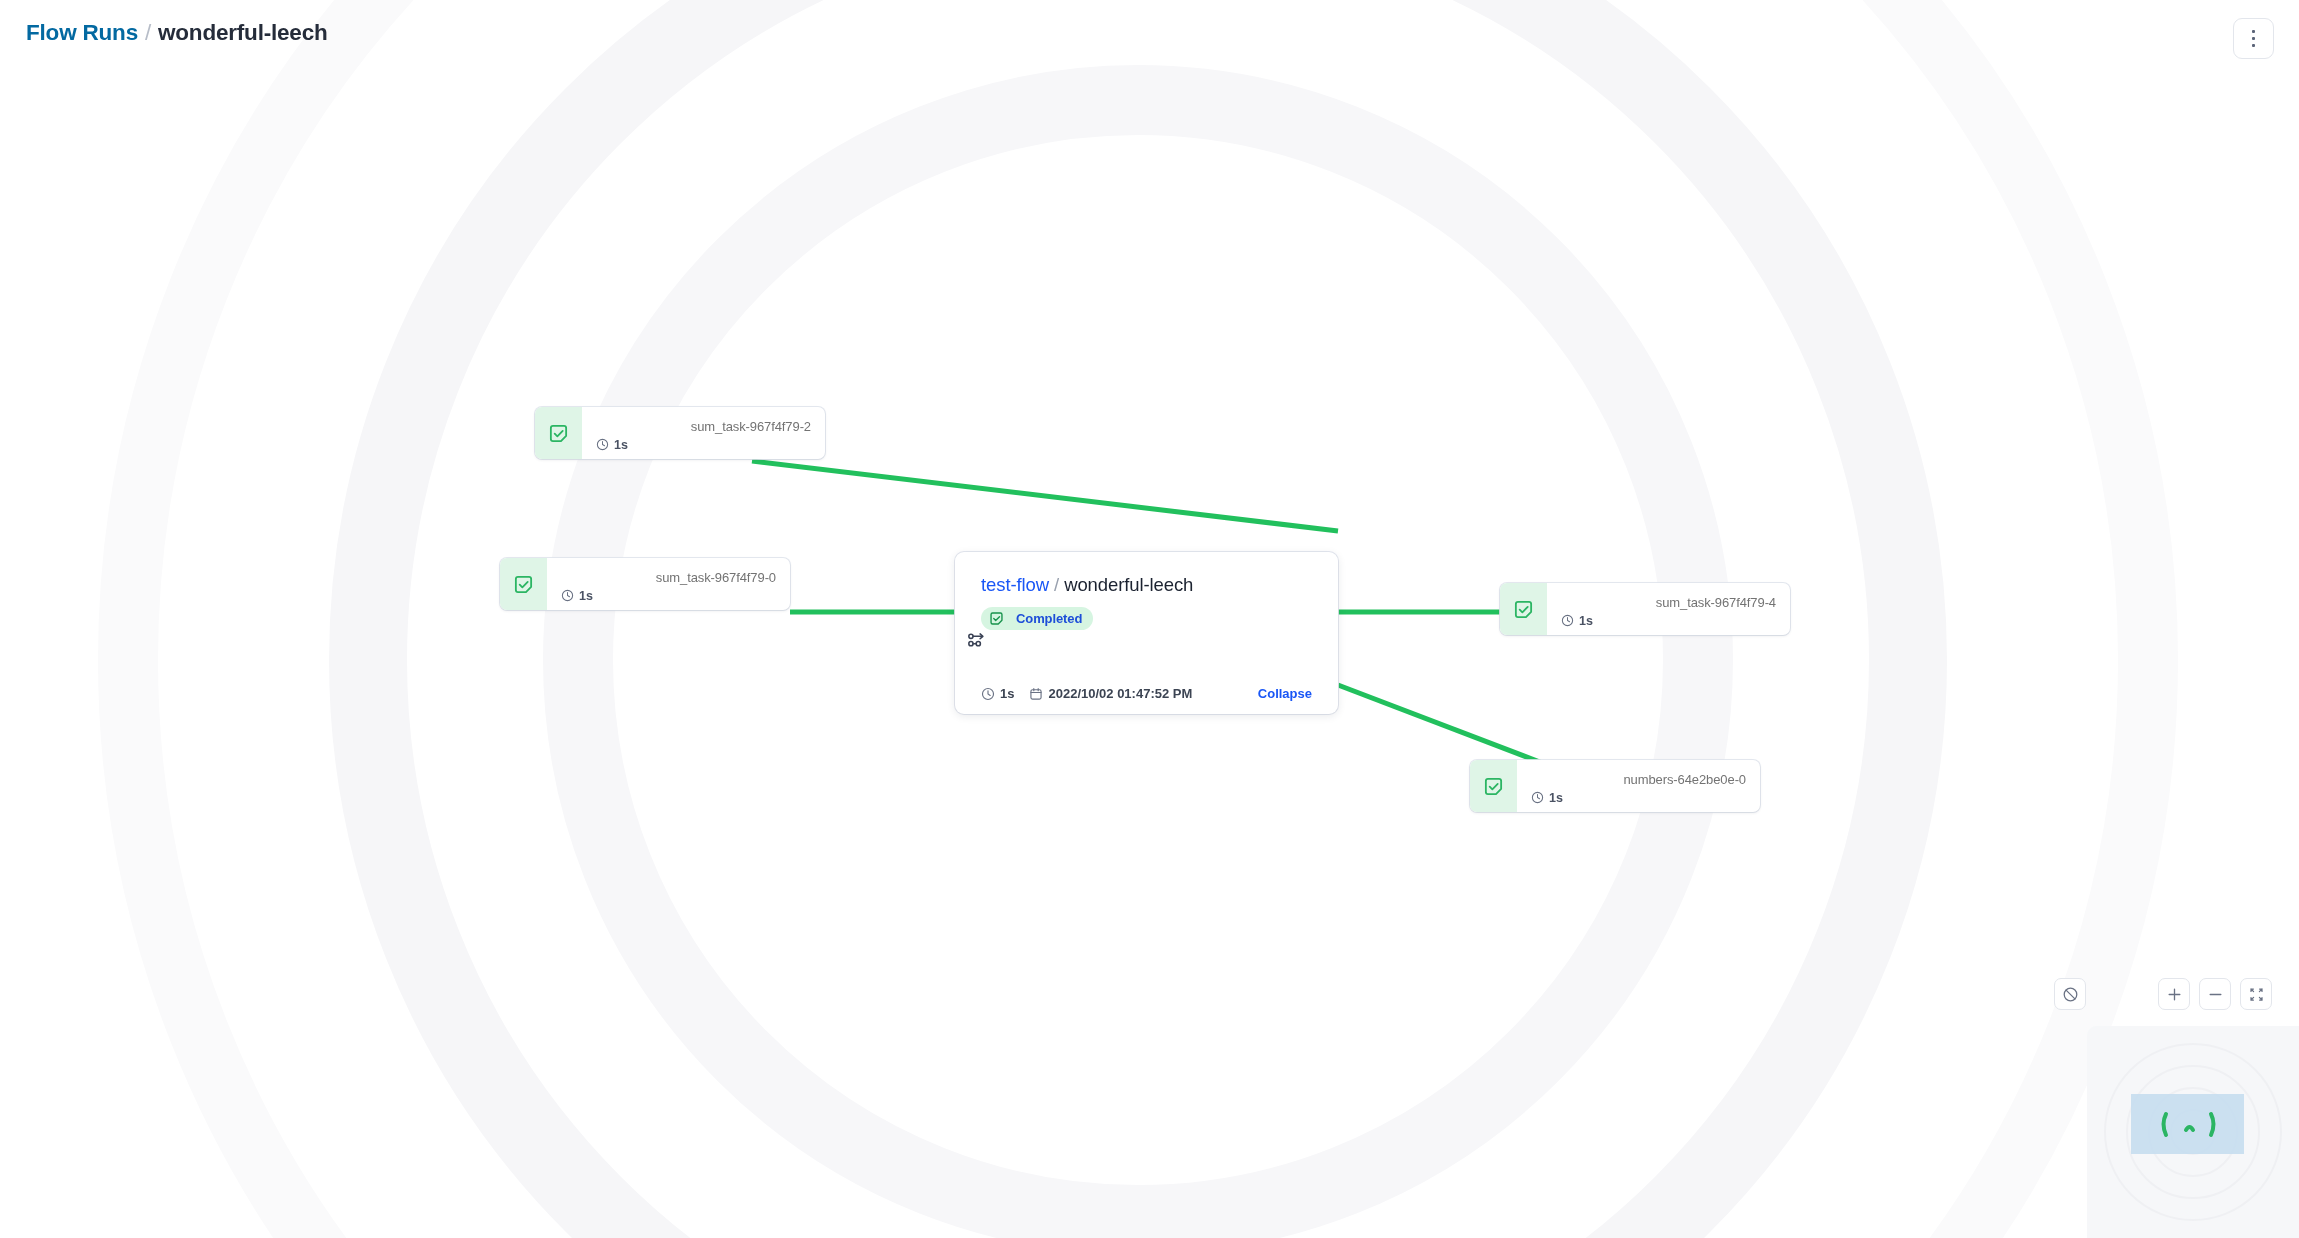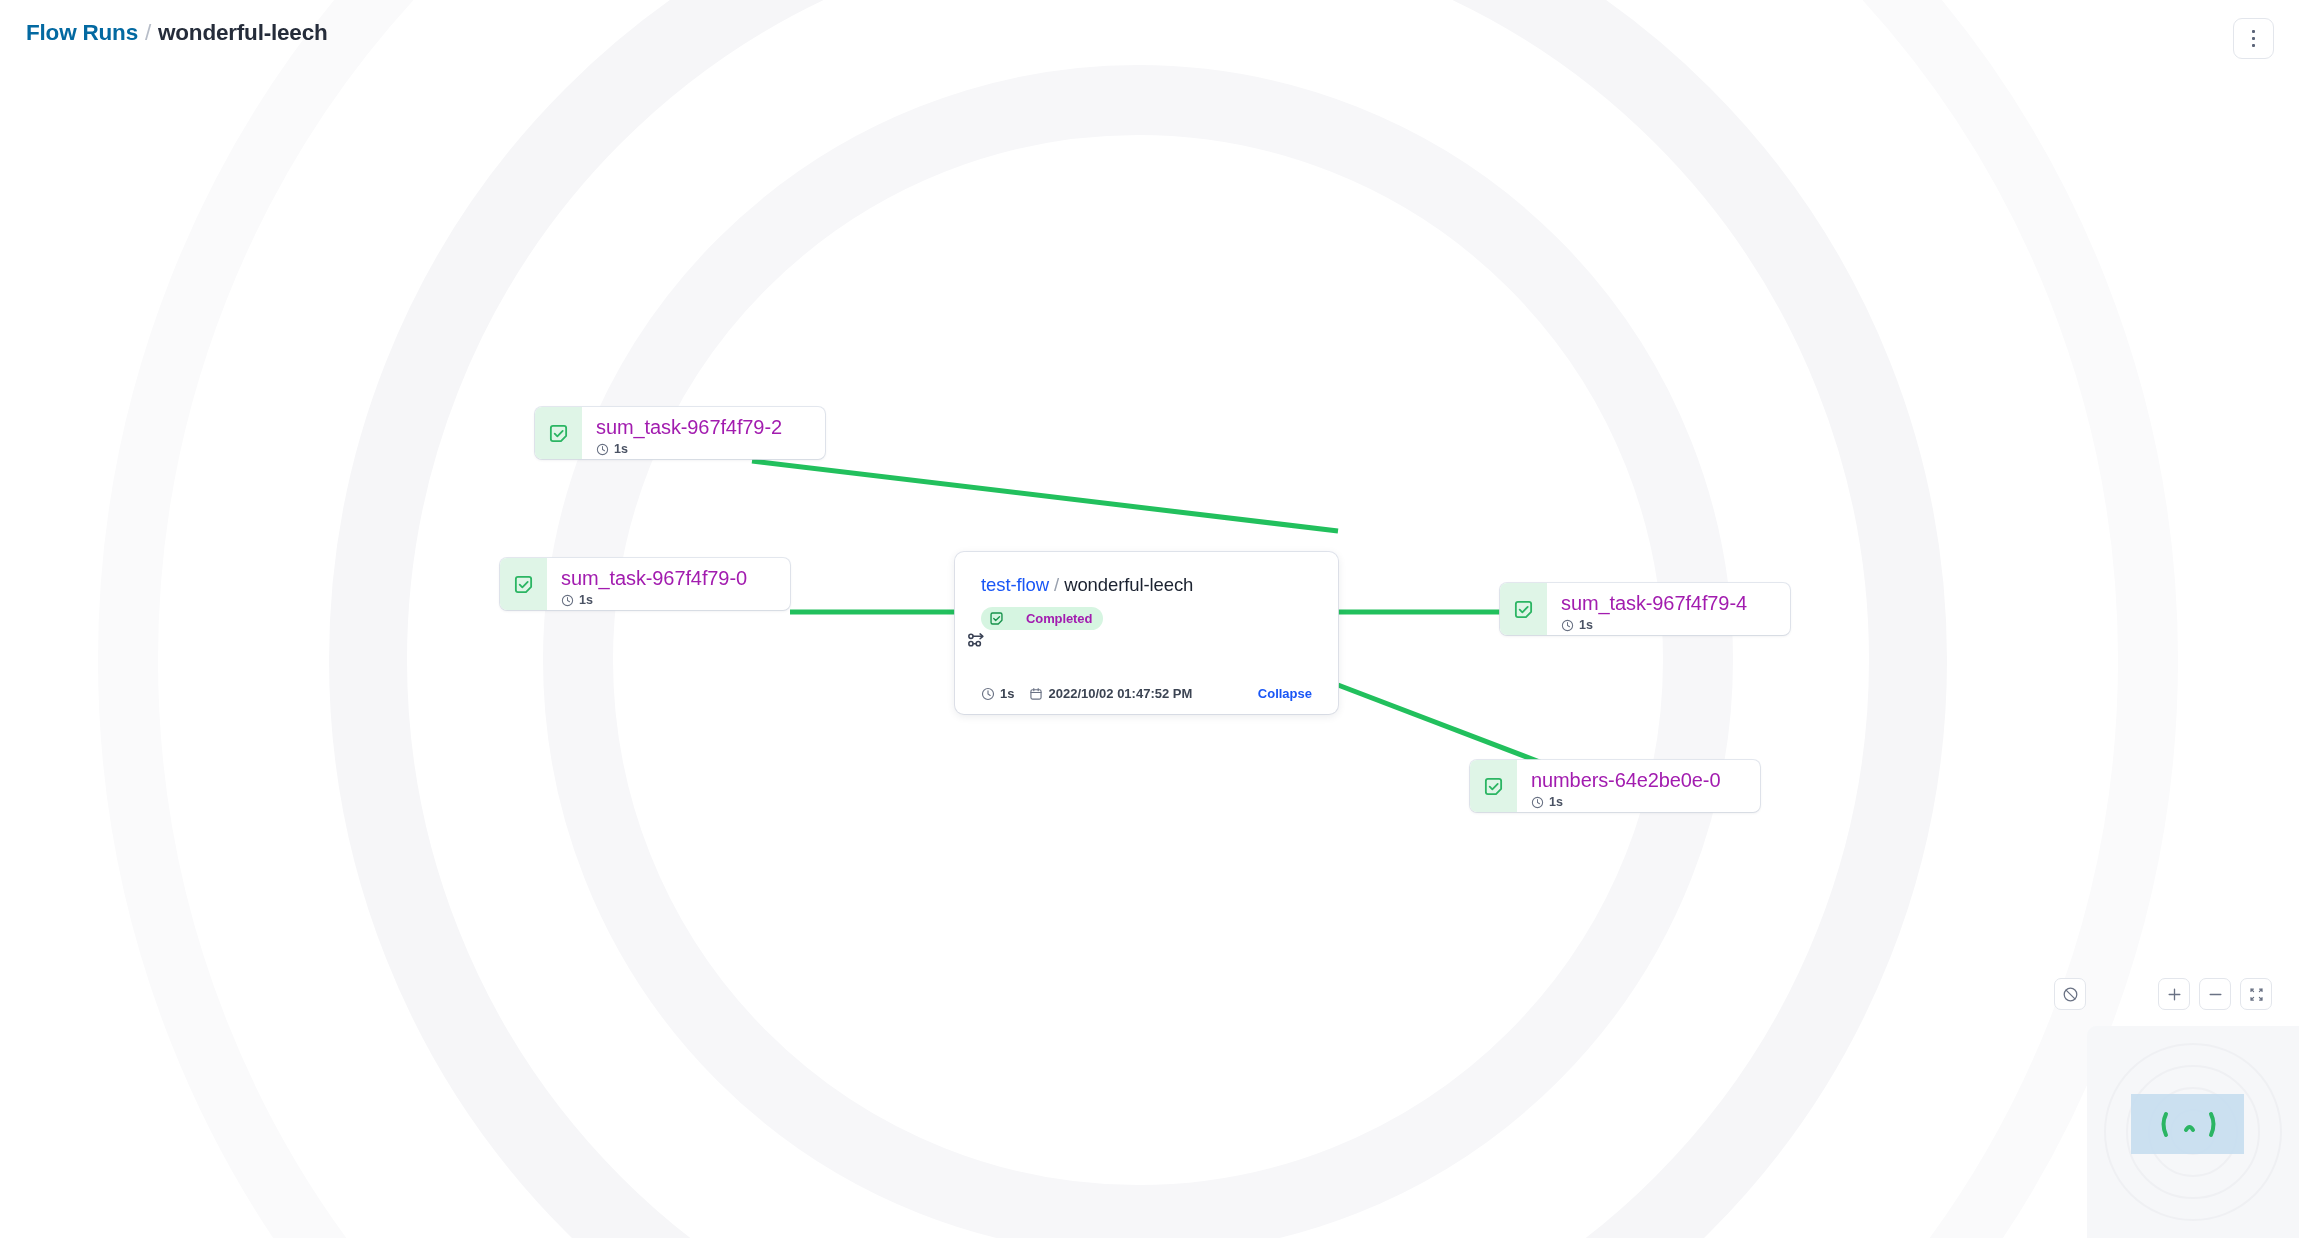--- a/index.html
+++ b/index.html
@@ -110,25 +110,26 @@
   }
   .task-body {
     padding: 5px 14px 0 14px;
     display: flex;
     flex-direction: column;
     justify-content: center;
     flex: 1 1 auto;
     min-width: 0;
   }
   .task-title {
-    font-size: 20px;
-    color: #a21caf;
+    font-size: 13px;
+    color: #737373;
     line-height: 1.25;
     letter-spacing: -0.1px;
     white-space: nowrap;
+    text-align: right;
   }
   .task-meta {
     display: flex;
     align-items: center;
     gap: 5px;
     margin-top: 2px;
     font-size: 12.5px;
     color: #4A5263;
     font-weight: 600;
   }
@@ -151,24 +152,24 @@
     white-space: nowrap;
     line-height: 1.2;
   }
   .flow-title .flow-name { color: #1956F6; cursor: pointer; }
   .flow-title .sep { color: #98A0AE; }
   .flow-title .run-name { color: #1B2230; }
 
   .status-badge {
     display: inline-flex;
     align-items: center;
-    gap: 22px;
+    gap: 12px;
     margin-top: 11px;
     background: #D6F5E1;
-    color: #a21caf;
+    color: #1d4ed8;
     border-radius: 999px;
     padding: 4px 11px 4px 8px;
     font-size: 13px;
     font-weight: 700;
     letter-spacing: -0.1px;
   }
 
   .flow-type-icon {
     position: absolute;
     left: 11px;

